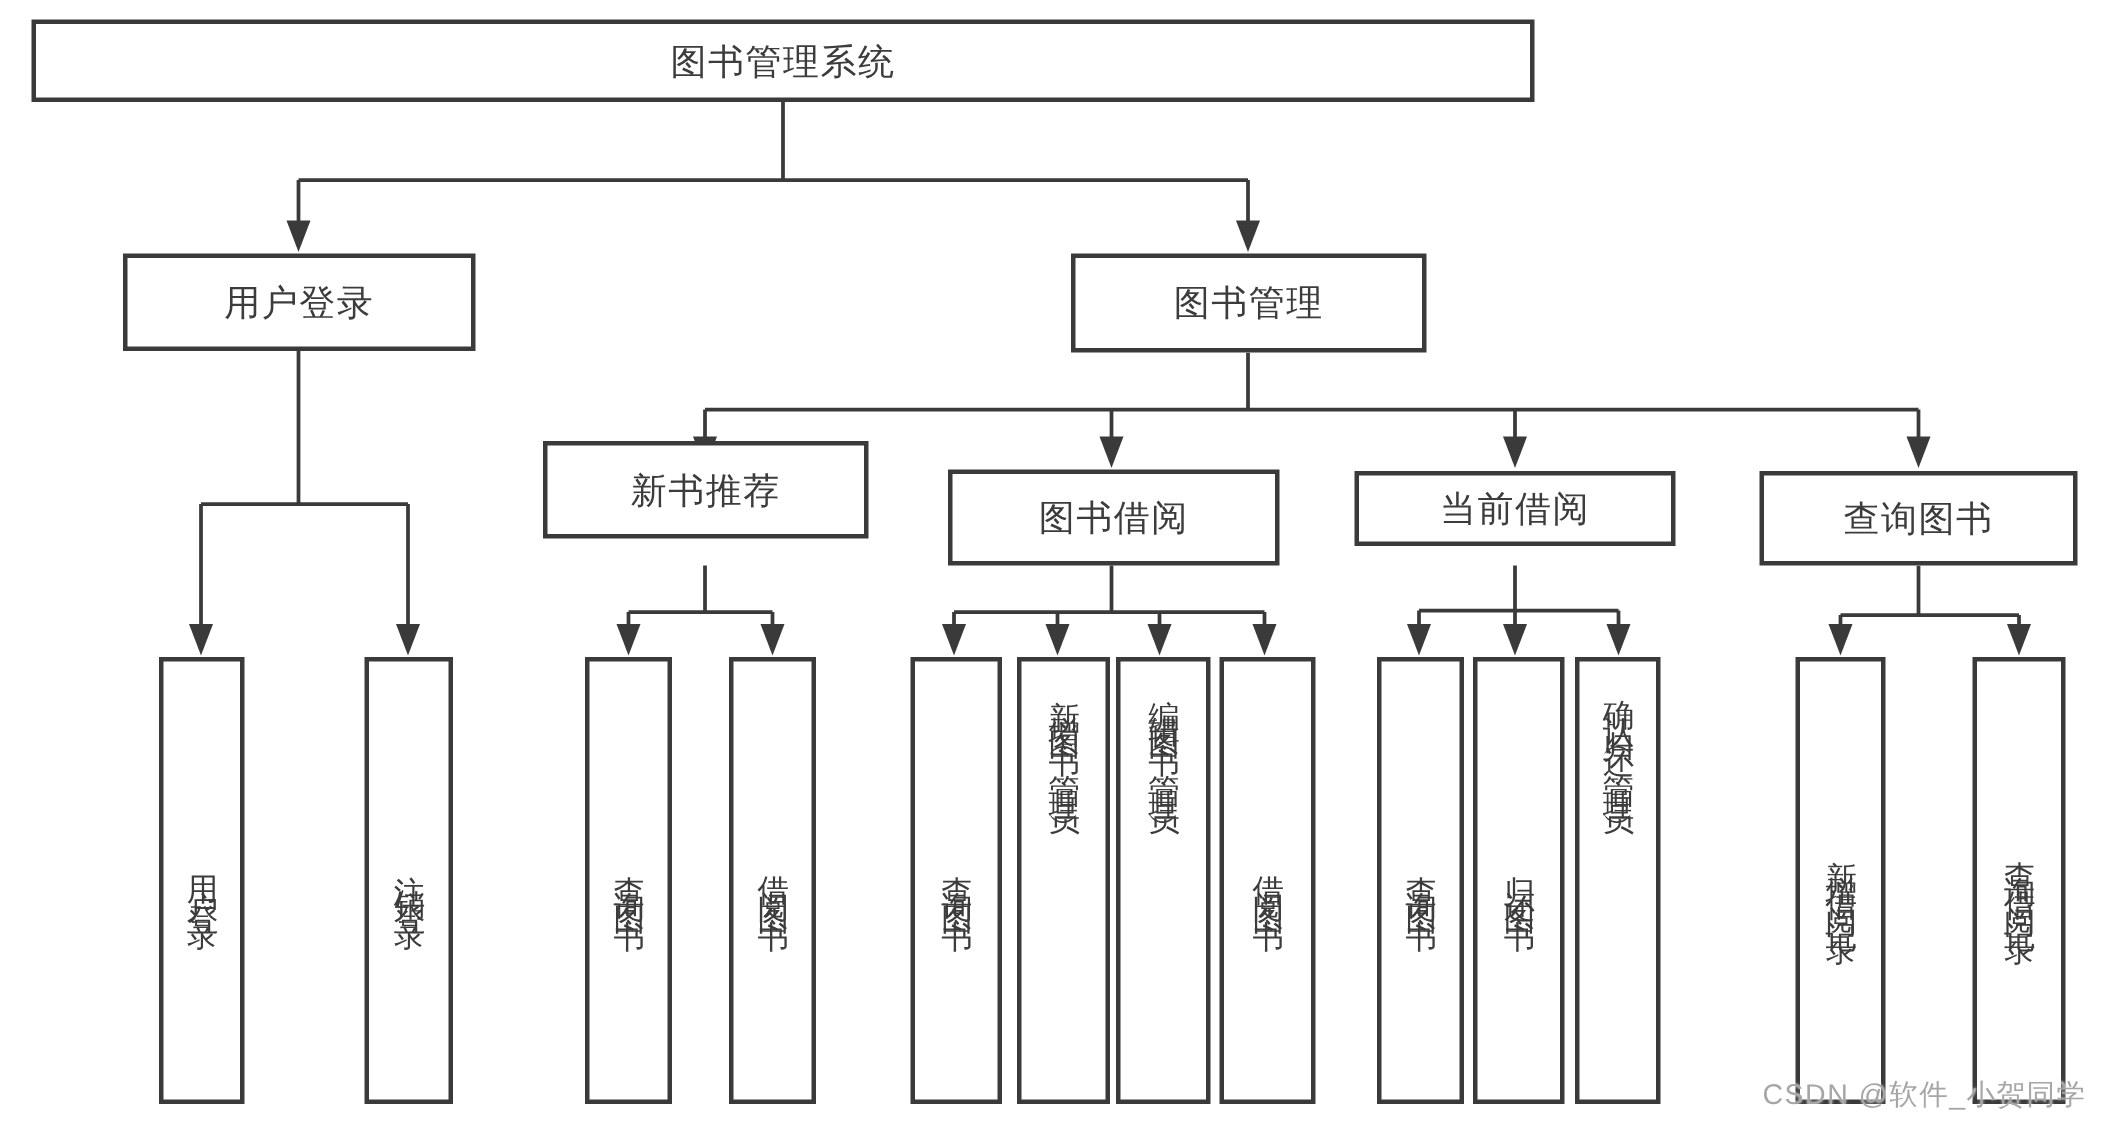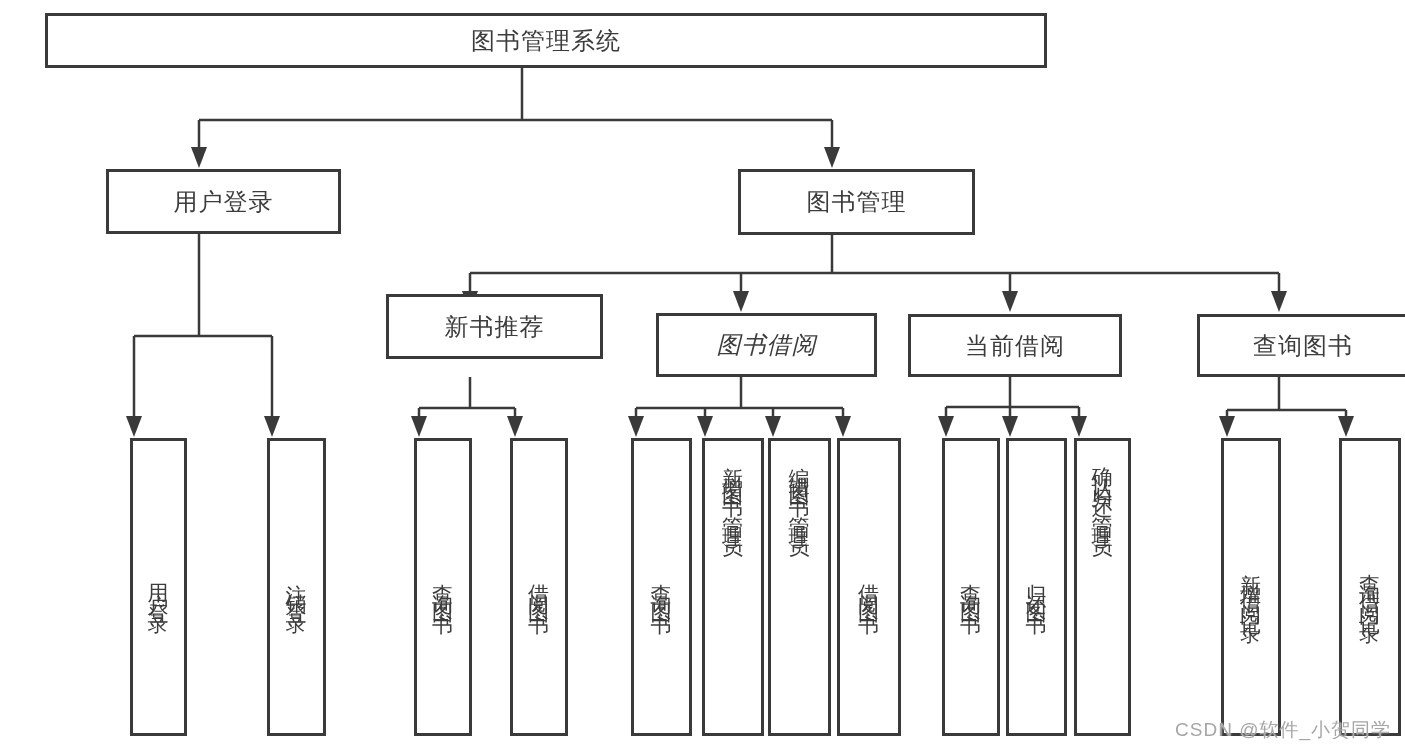--- a/index.html
+++ b/index.html
@@ -23,21 +23,20 @@
     border:3px solid var(--line);
     background:#fff;
     color:var(--text);
     display:flex;
     align-items:center;
     justify-content:center;
     z-index:2;
     font-size:24px;
     letter-spacing:1px;
     white-space:nowrap;
-    margin-left:24px;
   }
   .vnode{
     font-size:21px;
     letter-spacing:0;
   }
   .vnode .vtext{
     writing-mode:vertical-rl;
     text-orientation:mixed;
     letter-spacing:10px;
     line-height:1;
@@ -123,24 +122,24 @@
   <div class="node" style="left:82px;top:169px;width:235px;height:65px;">
     <span>用户登录</span>
   </div>
   <div class="node" style="left:714px;top:169px;width:237px;height:66px;">
     <span>图书管理</span>
   </div>
 
   <div class="node" style="left:362px;top:294px;width:217px;height:65px;">
     <span>新书推荐</span>
   </div>
-  <div class="node" style="left:632px;top:313px;width:221px;height:64px;font-style:italic;">
+  <div class="node" style="left:632px;top:313px;width:221px;height:64px;">
     <span>图书借阅</span>
   </div>
-  <div class="node" style="left:884px;top:314px;width:214px;height:63px;justify-content:center;">
+  <div class="node" style="left:903px;top:314px;width:214px;height:50px;justify-content:center;">
     <span>当前借阅</span>
   </div>
   <div class="node" style="left:1173px;top:314px;width:212px;height:63px;">
     <span>查询图书</span>
   </div>
 
   <div class="node vnode" style="left:106px;top:438px;width:57px;height:298px;">
     <span class="vtext">用户登录</span>
   </div>
   <div class="node vnode" style="left:243px;top:438px;width:59px;height:298px;">

